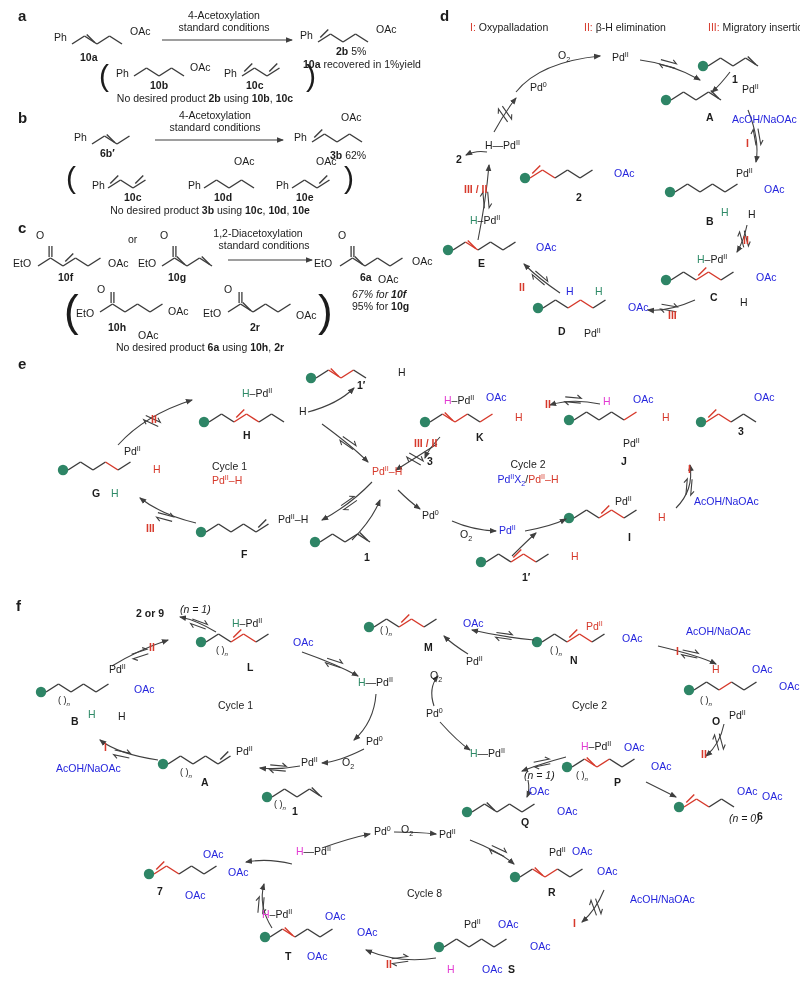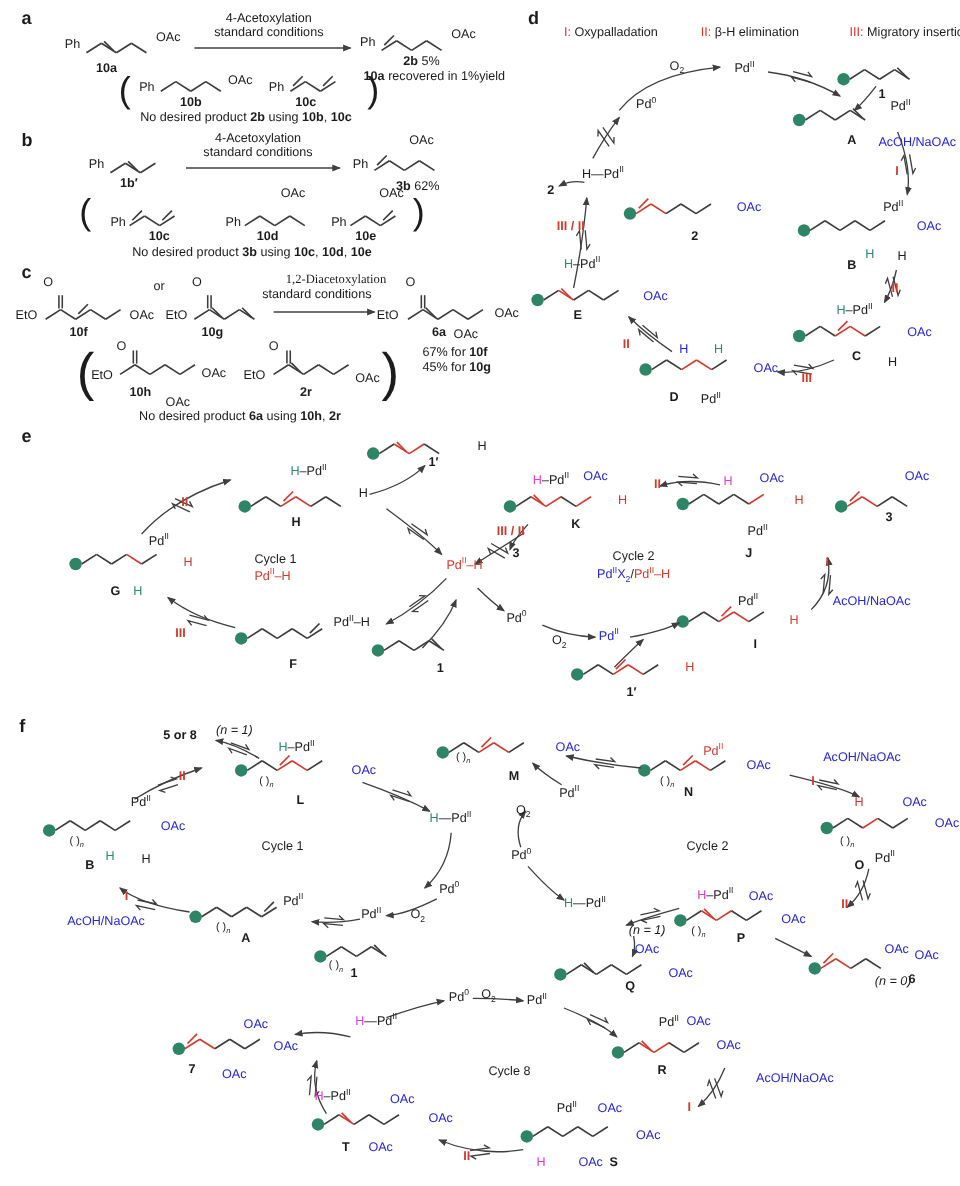--- a/index.html
+++ b/index.html
@@ -573,21 +573,21 @@
     <div class="lb paren" style="left: 99px; top: 60px; font-size: 30px;"><span>(</span></div>
     <div class="lb paren" style="left: 306px; top: 60px; font-size: 30px;"><span>)</span></div>
     <div class="lb" style="left: 116px; top: 68px;"><span>Ph</span></div>
     <div class="lb" style="left: 190px; top: 62px;"><span>OAc</span></div>
     <div class="lb" style="left: 150px; top: 80px;"><span style="font-weight: bold;">10b</span></div>
     <div class="lb" style="left: 224px; top: 68px;"><span>Ph</span></div>
     <div class="lb" style="left: 246px; top: 80px;"><span style="font-weight: bold;">10c</span></div>
     <div class="lb ctr" style="left: 205px; top: 93px;"><span>No desired product </span><span style="font-weight: bold;">2b</span><span> using </span><span style="font-weight: bold;">10b</span><span>, </span><span style="font-weight: bold;">10c</span></div>
     <div class="lb" style="left: 18px; top: 110px; font-size: 15px;"><span style="font-weight: bold;">b</span></div>
     <div class="lb" style="left: 74px; top: 132px;"><span>Ph</span></div>
-    <div class="lb" style="left: 100px; top: 148px;"><span style="font-weight: bold;">1b′</span></div>
+    <div class="lb" style="left: 100px; top: 148px;"><span style="font-weight: bold;">6b′</span></div>
     <div class="lb ctr" style="left: 215px; top: 110px;"><span>4-Acetoxylation</span></div>
     <div class="lb ctr" style="left: 215px; top: 122px;"><span>standard conditions</span></div>
     <div class="lb" style="left: 294px; top: 132px;"><span>Ph</span></div>
     <div class="lb" style="left: 341px; top: 112px;"><span>OAc</span></div>
     <div class="lb" style="left: 330px; top: 150px;"><span style="font-weight: bold;">3b</span><span> 62%</span></div>
     <div class="lb paren" style="left: 66px; top: 162px; font-size: 30px;"><span>(</span></div>
     <div class="lb paren" style="left: 344px; top: 162px; font-size: 30px;"><span>)</span></div>
     <div class="lb" style="left: 92px; top: 180px;"><span>Ph</span></div>
     <div class="lb" style="left: 124px; top: 192px;"><span style="font-weight: bold;">10c</span></div>
     <div class="lb" style="left: 188px; top: 180px;"><span>Ph</span></div>
@@ -599,29 +599,29 @@
     <div class="lb ctr" style="left: 210px; top: 205px;"><span>No desired product </span><span style="font-weight: bold;">3b</span><span> using </span><span style="font-weight: bold;">10c</span><span>, </span><span style="font-weight: bold;">10d</span><span>, </span><span style="font-weight: bold;">10e</span></div>
     <div class="lb" style="left: 18px; top: 220px; font-size: 15px;"><span style="font-weight: bold;">c</span></div>
     <div class="lb" style="left: 36px; top: 230px;"><span>O</span></div>
     <div class="lb" style="left: 13px; top: 258px;"><span>EtO</span></div>
     <div class="lb" style="left: 108px; top: 258px;"><span>OAc</span></div>
     <div class="lb" style="left: 58px; top: 272px;"><span style="font-weight: bold;">10f</span></div>
     <div class="lb" style="left: 128px; top: 234px;"><span>or</span></div>
     <div class="lb" style="left: 160px; top: 230px;"><span>O</span></div>
     <div class="lb" style="left: 138px; top: 258px;"><span>EtO</span></div>
     <div class="lb" style="left: 168px; top: 272px;"><span style="font-weight: bold;">10g</span></div>
-    <div class="lb ctr" style="left: 280px; top: 228px; font-family: Liberation Serif, serif;"><span>1,2-Diacetoxylation</span></div>
+    <div class="lb ctr" style="left: 258px; top: 228px;"><span>1,2-Diacetoxylation</span></div>
     <div class="lb ctr" style="left: 264px; top: 240px;"><span>standard conditions</span></div>
     <div class="lb" style="left: 338px; top: 230px;"><span>O</span></div>
     <div class="lb" style="left: 314px; top: 258px;"><span>EtO</span></div>
     <div class="lb" style="left: 412px; top: 256px;"><span>OAc</span></div>
     <div class="lb" style="left: 360px; top: 272px;"><span style="font-weight: bold;">6a</span></div>
     <div class="lb" style="left: 378px; top: 274px;"><span>OAc</span></div>
-    <div class="lb" style="left: 352px; top: 289px;"><span>67% for </span><span style="font-weight: bold;">10f</span></div>
-    <div class="lb" style="left: 352px; top: 301px;"><span>45% for </span><span style="font-weight: bold;">10g</span></div>
+    <div class="lb" style="left: 352px; top: 289px; font-style: italic;"><span>67% for </span><span style="font-weight: bold;">10f</span></div>
+    <div class="lb" style="left: 352px; top: 301px;"><span>95% for </span><span style="font-weight: bold;">10g</span></div>
     <div class="lb paren" style="left: 64px; top: 288px; font-size: 44px;"><span>(</span></div>
     <div class="lb paren" style="left: 318px; top: 288px; font-size: 44px;"><span>)</span></div>
     <div class="lb" style="left: 97px; top: 284px;"><span>O</span></div>
     <div class="lb" style="left: 76px; top: 308px;"><span>EtO</span></div>
     <div class="lb" style="left: 168px; top: 306px;"><span>OAc</span></div>
     <div class="lb" style="left: 108px; top: 322px;"><span style="font-weight: bold;">10h</span></div>
     <div class="lb" style="left: 138px; top: 330px;"><span>OAc</span></div>
     <div class="lb" style="left: 224px; top: 284px;"><span>O</span></div>
     <div class="lb" style="left: 203px; top: 308px;"><span>EtO</span></div>
     <div class="lb" style="left: 296px; top: 310px;"><span>OAc</span></div>
@@ -702,21 +702,21 @@
     <div class="lb" style="left: 694px; top: 496px;"><span style="color: rgb(37, 37, 221);">AcOH/NaOAc</span></div>
     <div class="lb" style="left: 422px; top: 510px;"><span>Pd</span><sup>0</sup></div>
     <div class="lb" style="left: 460px; top: 529px;"><span>O</span><sub>2</sub></div>
     <div class="lb" style="left: 499px; top: 525px;"><span style="color: rgb(37, 37, 221);">Pd</span><sup style="color: rgb(37, 37, 221);">II</sup></div>
     <div class="lb" style="left: 615px; top: 496px;"><span>Pd</span><sup>II</sup></div>
     <div class="lb" style="left: 658px; top: 512px;"><span style="color: rgb(214, 57, 43);">H</span></div>
     <div class="lb" style="left: 628px; top: 532px;"><span style="font-weight: bold;">I</span></div>
     <div class="lb" style="left: 571px; top: 551px;"><span style="color: rgb(214, 57, 43);">H</span></div>
     <div class="lb" style="left: 522px; top: 572px;"><span style="font-weight: bold;">1′</span></div>
     <div class="lb" style="left: 16px; top: 598px; font-size: 15px;"><span style="font-weight: bold;">f</span></div>
-    <div class="lb" style="left: 136px; top: 608px;"><span style="font-weight: bold;">5 or 8</span></div>
+    <div class="lb" style="left: 136px; top: 608px;"><span style="font-weight: bold;">2 or 9</span></div>
     <div class="lb" style="left: 180px; top: 604px;"><span style="font-style: italic;">(n = 1)</span></div>
     <div class="lb" style="left: 232px; top: 618px;"><span style="color: rgb(46, 138, 103);">H</span><span>–Pd</span><sup>II</sup></div>
     <div class="lb" style="left: 293px; top: 637px;"><span style="color: rgb(37, 37, 221);">OAc</span></div>
     <div class="lb" style="left: 216px; top: 646px; font-size: 9px;"><span>( )</span><sub style="font-style: italic;">n</sub></div>
     <div class="lb" style="left: 247px; top: 662px;"><span style="font-weight: bold;">L</span></div>
     <div class="lb" style="left: 149px; top: 642px;"><span style="color: rgb(214, 57, 43); font-weight: bold;">II</span></div>
     <div class="lb" style="left: 109px; top: 664px;"><span>Pd</span><sup>II</sup></div>
     <div class="lb" style="left: 58px; top: 696px; font-size: 9px;"><span>( )</span><sub style="font-style: italic;">n</sub></div>
     <div class="lb" style="left: 134px; top: 684px;"><span style="color: rgb(37, 37, 221);">OAc</span></div>
     <div class="lb" style="left: 88px; top: 709px;"><span style="color: rgb(46, 138, 103);">H</span></div>

